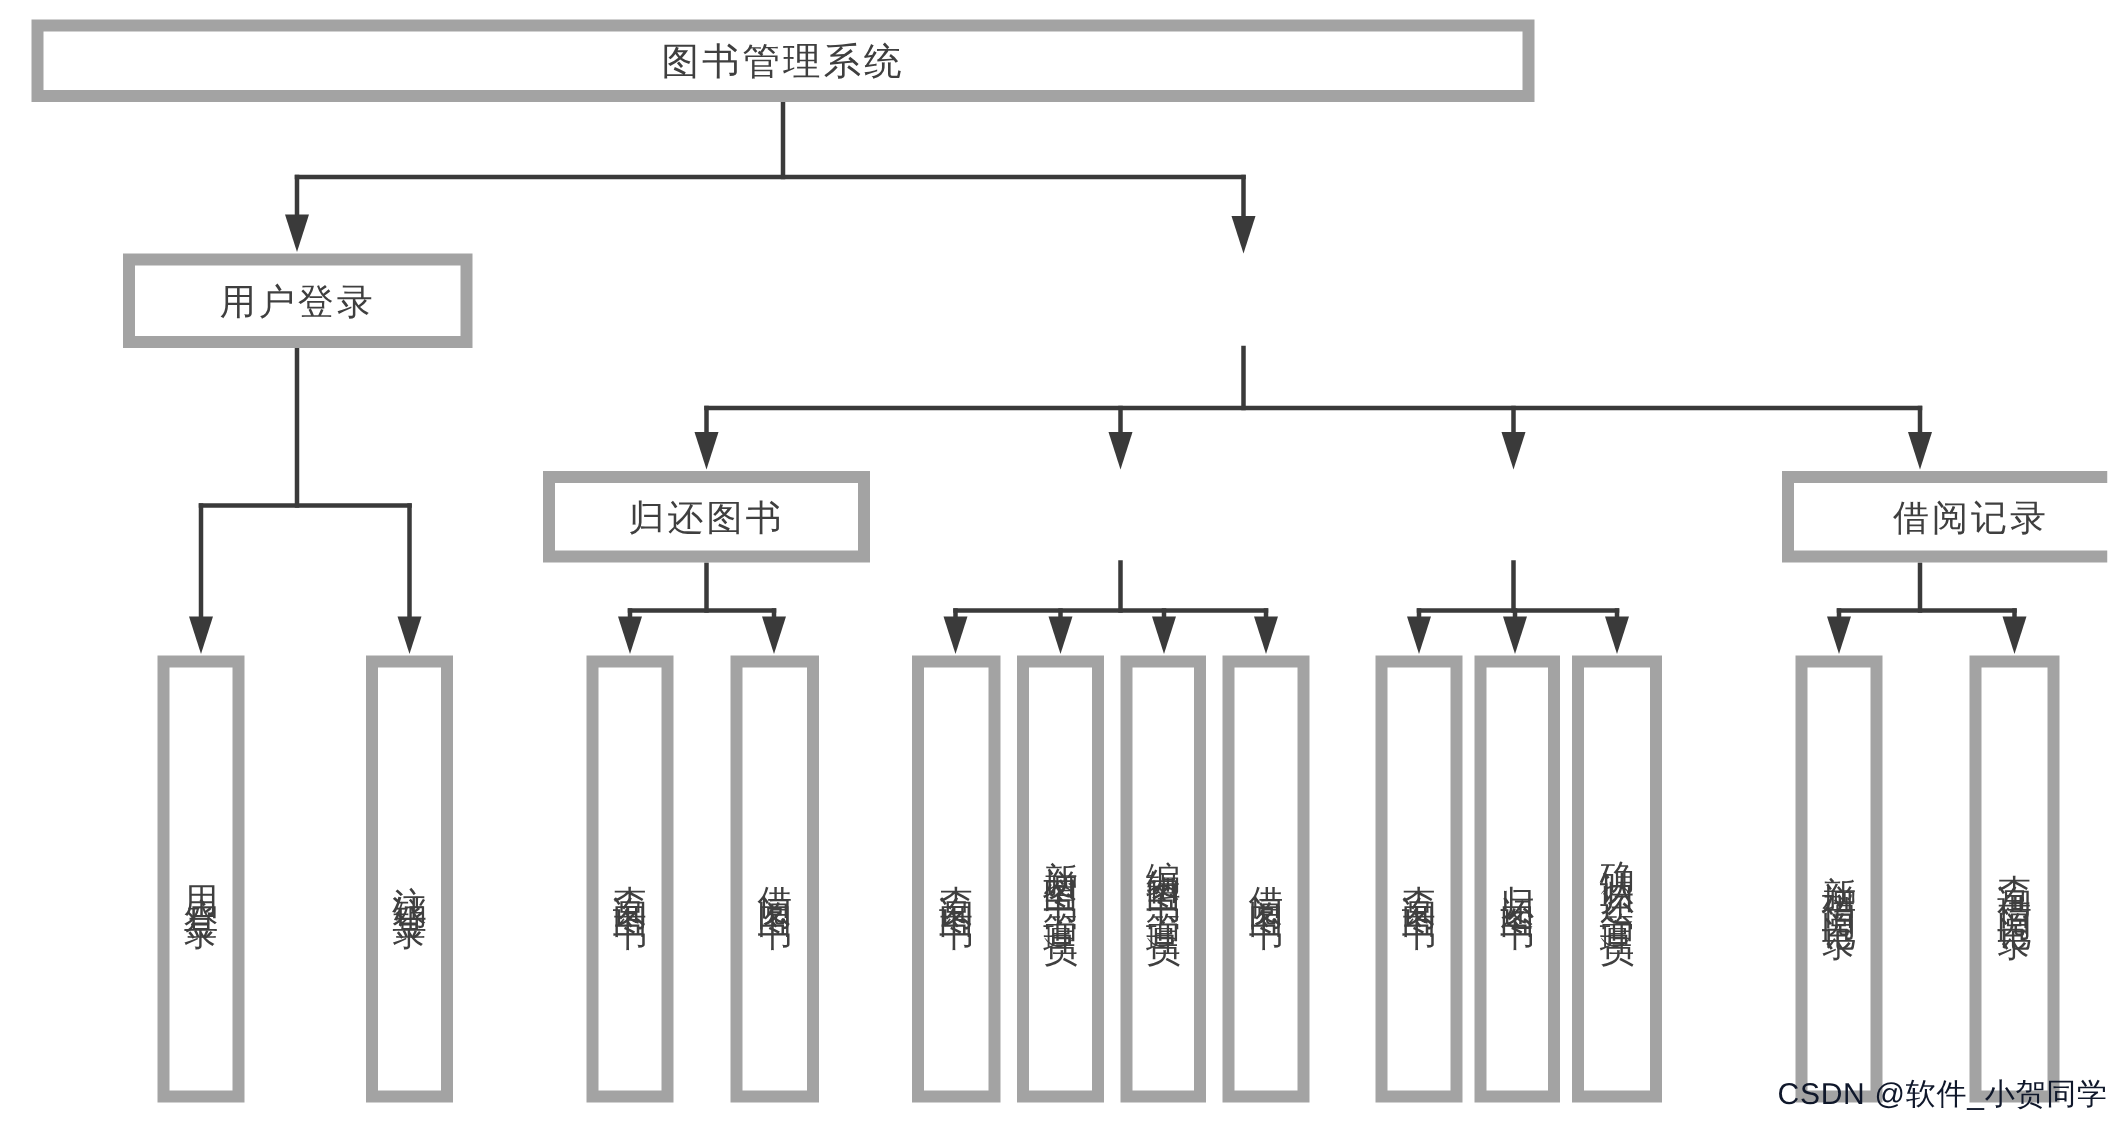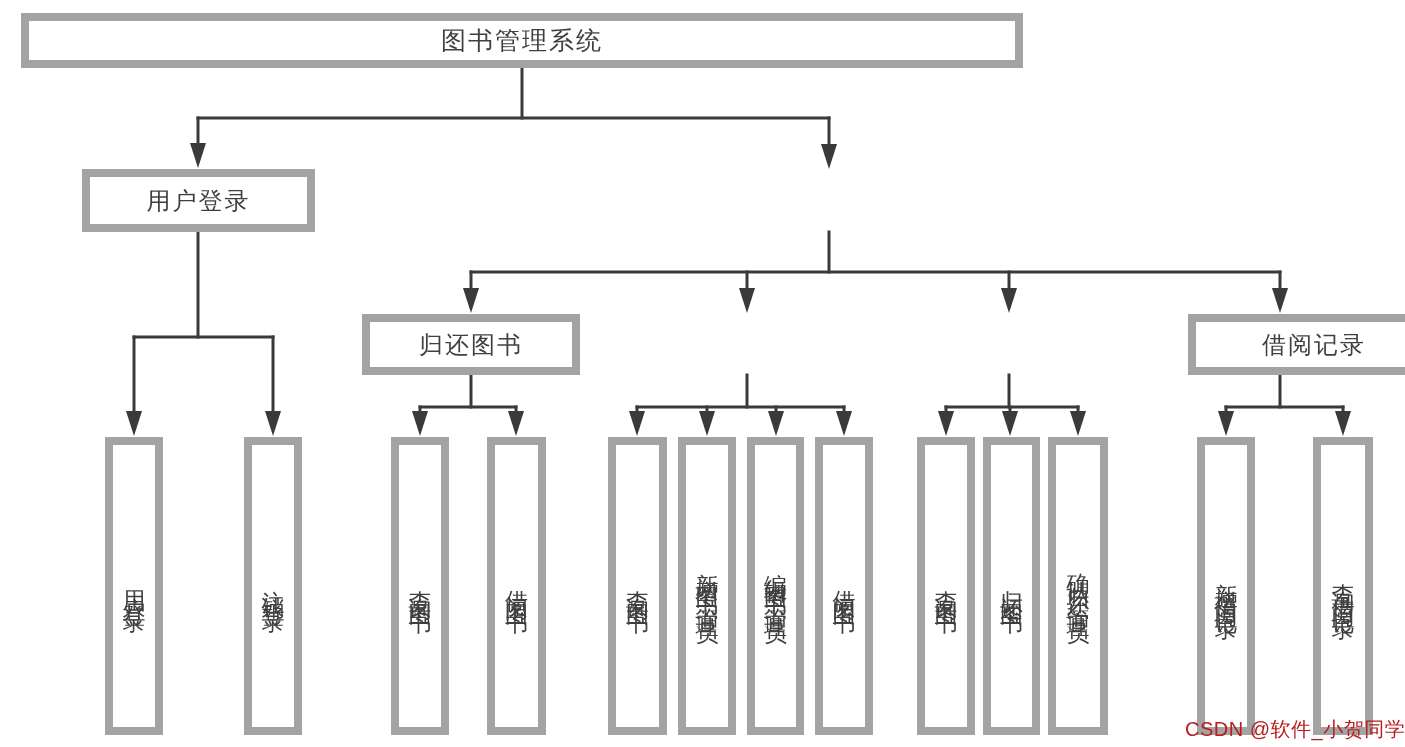--- a/index.html
+++ b/index.html
@@ -33,21 +33,21 @@
     text-orientation:mixed;
     font-size:23px;
     letter-spacing:7px;
     line-height:1;
   }
   .watermark{
     position:absolute;
     left:1185px;top:716px;
     width:215px;
     font-size:20px;
-    color:#b91c1c;
+    color:#0f172a;
     white-space:nowrap;
     z-index:3;
     letter-spacing:0.5px;
   }
 </style>
 </head>
 <body>
 
 <div id="canvas">
 

